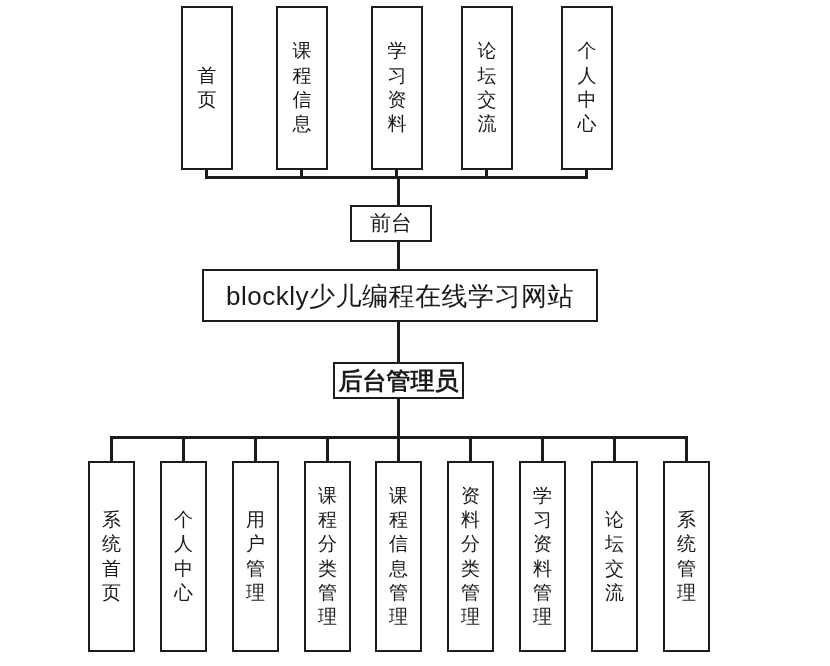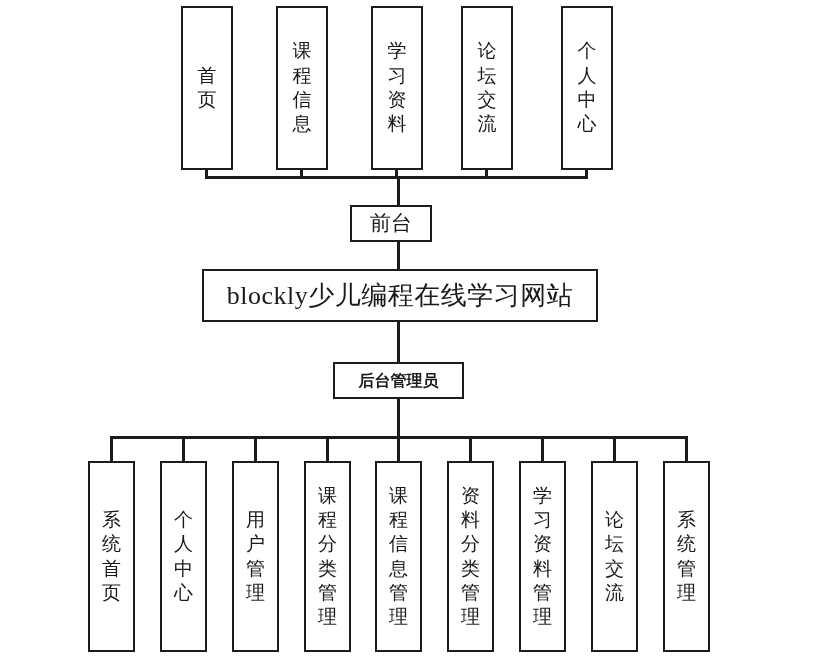--- a/index.html
+++ b/index.html
@@ -42,38 +42,38 @@
   
   .vert .node-label {
     font-family: "Liberation Serif", "DejaVu Serif", serif;
     font-size: 19px;
     letter-spacing: 0;
     line-height: 1.28;
   }
 
   
   .title-node .node-label {
-    font-family: Liberation Serif, serif;
+    font-family: Liberation Sans, sans-serif;
     font-size: 26px;
     letter-spacing: 0.5px;
     line-height: 1;
   }
 
   
   .role-front .node-label {
     font-family: "Liberation Serif", "DejaVu Serif", serif;
     font-size: 21px;
     line-height: 1;
   }
 
   
   .role-admin .node-label {
     font-family: "Liberation Sans", "DejaVu Sans", sans-serif;
     font-weight: bold;
-    font-size: 16px;
+    font-size: 24px;
     line-height: 1;
   }
 
   
   .line {
     position: absolute;
     background: #1c1c1c;
   }
   .line.h { height: 3px; }
   .line.v { width: 3px; }

